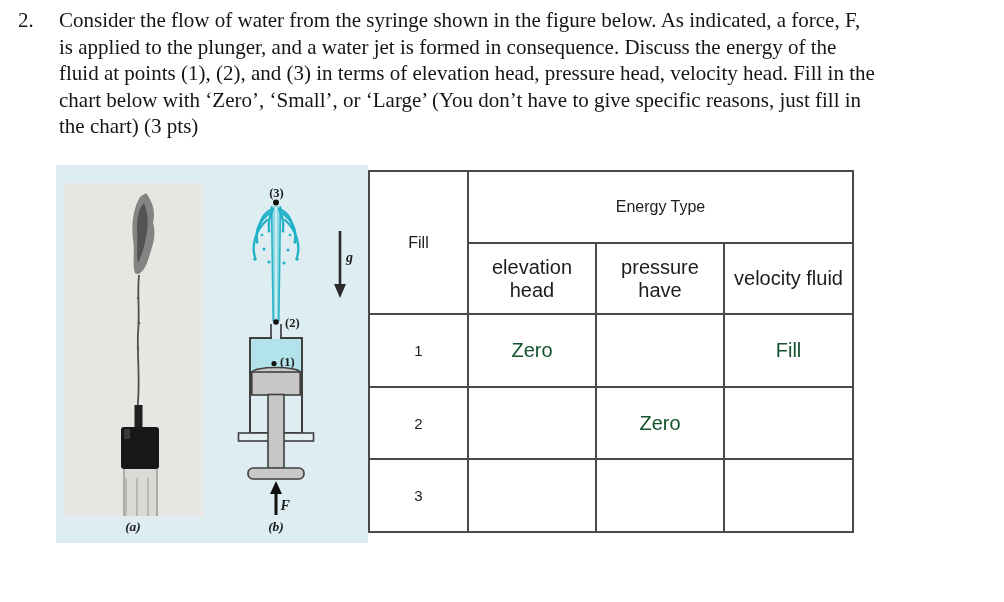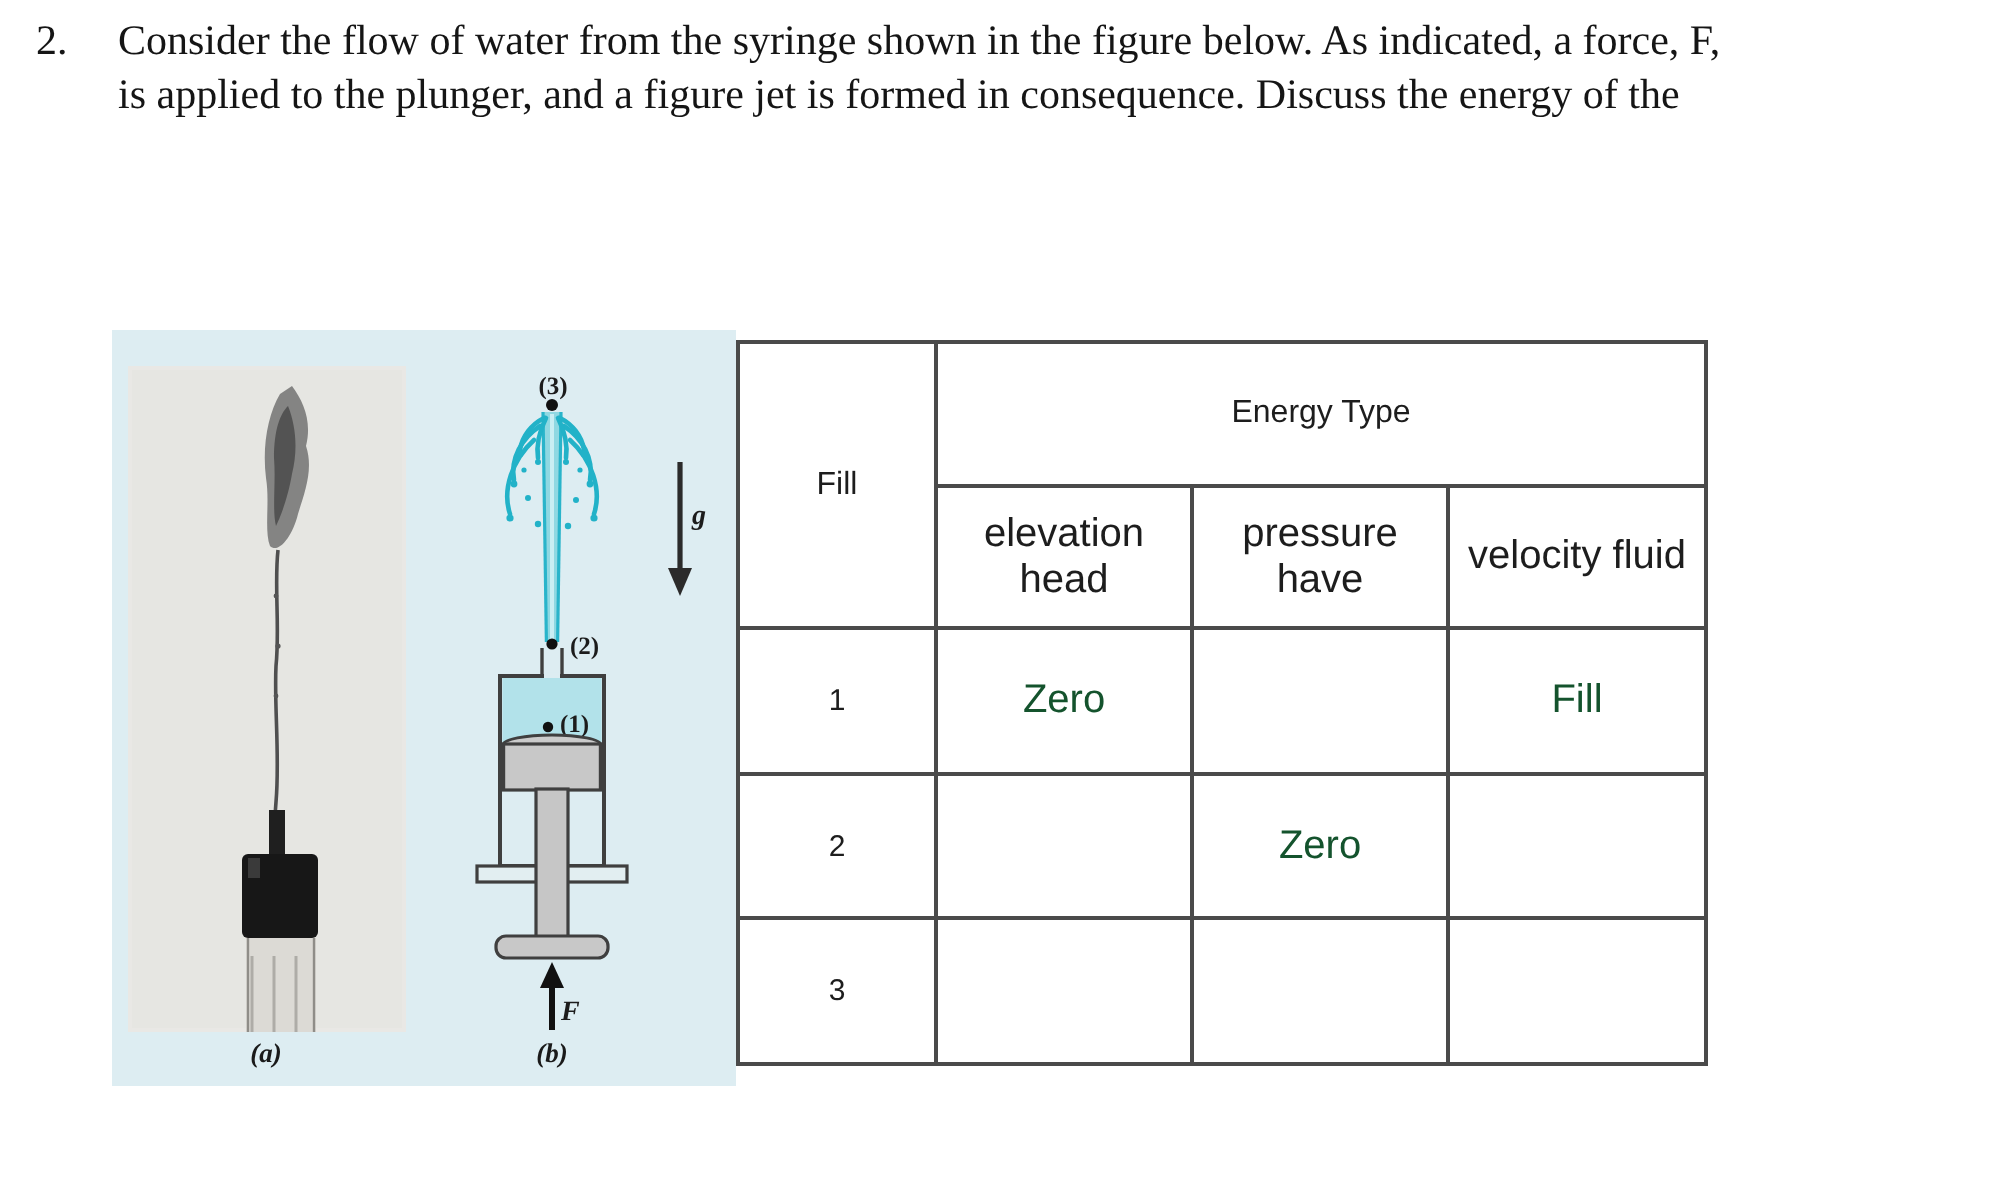--- a/index.html
+++ b/index.html
@@ -38,21 +38,24 @@
   .cell-point{font-size:15px;}
   .cell-val{font-size:20px;color:#14532d;}
 </style>
 </head>
 <body>
 
 <div class="question">
   <div class="qnum">2.</div>
   <div class="qlines">
     <div class="qline">Consider the flow of water from the syringe shown in the figure below. As indicated, a force, F,</div>
-    <div class="qline">is applied to the plunger, and a figure jet is formed in consequence. Discuss the energy of the</div>
+    <div class="qline">is applied to the plunger, and a water jet is formed in consequence. Discuss the energy of the</div>
+    <div class="qline">fluid at points (1), (2), and (3) in terms of elevation head, pressure head, velocity head. Fill in the</div>
+    <div class="qline">chart below with ‘Zero’, ‘Small’, or ‘Large’ (You don’t have to give specific reasons, just fill in</div>
+    <div class="qline">the chart) (3 pts)</div>
   </div>
 </div>
 
 <div class="figure-panel">
 
   <svg class="photo" viewBox="0 0 139 333" xmlns="http://www.w3.org/2000/svg">
     <rect x="0" y="0" width="139" height="333" fill="#e9e8e5"></rect>
     <rect x="2" y="2" width="135" height="329" fill="#e4e3e0" opacity="0.5"></rect>
 
     <path d="M82,10 C88,18 92,28 89,40 C93,52 88,64 85,74 C82,86 75,94 71,90 C68,82 71,68 69,56 C67,40 70,24 76,14 Z" fill="#6b6b6b" opacity="0.8"></path>

